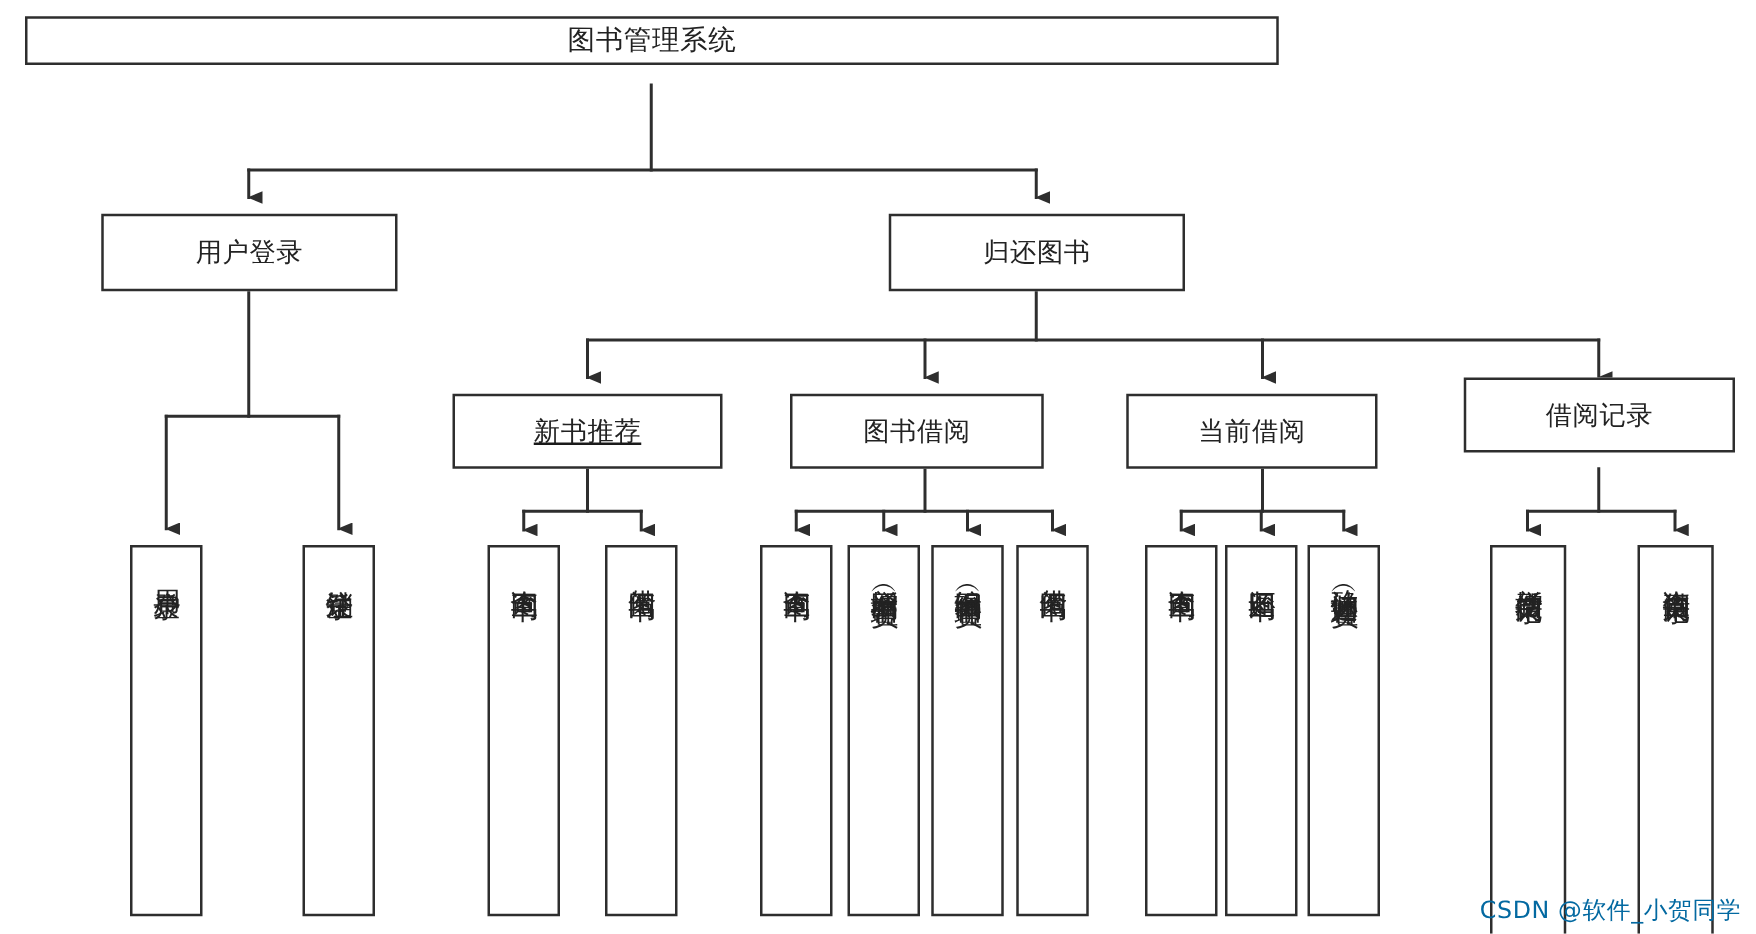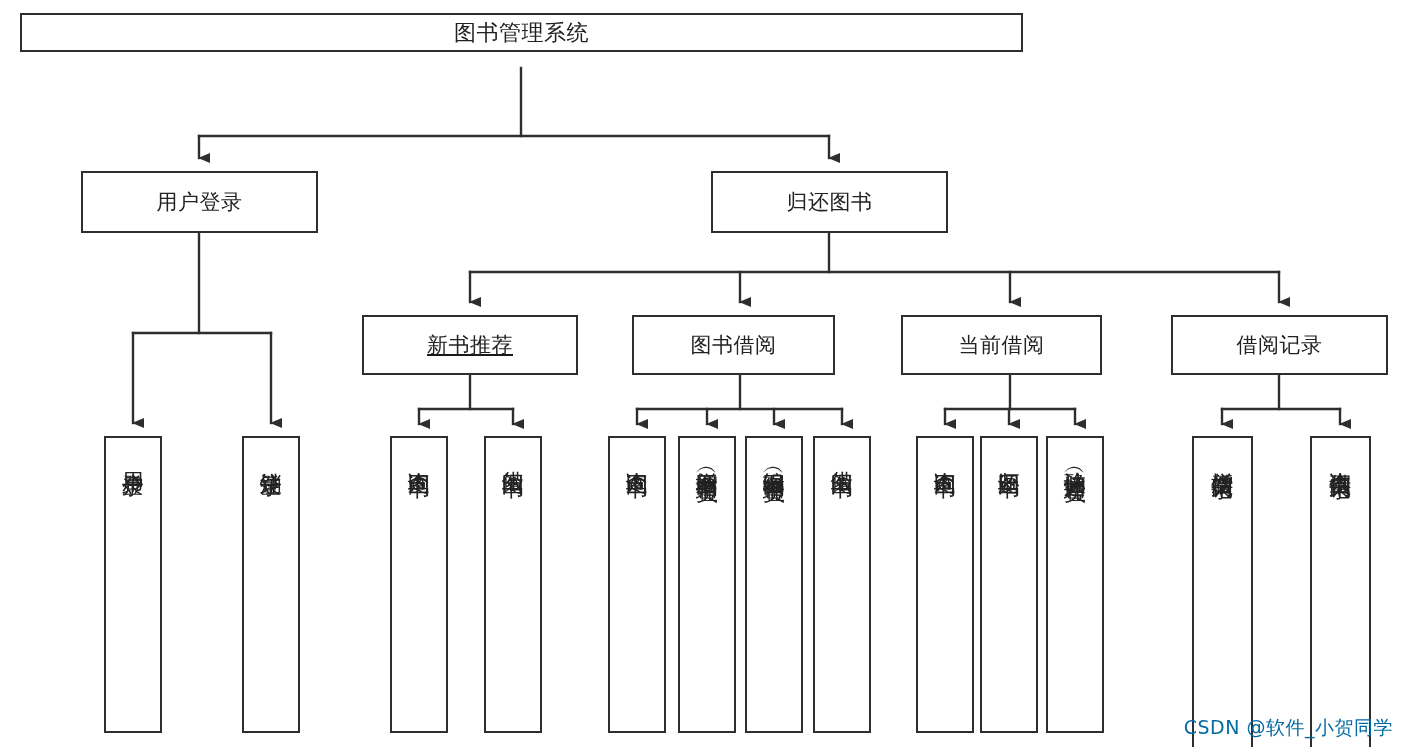--- a/index.html
+++ b/index.html
@@ -145,21 +145,21 @@
   </div>
 
   <div class="node" style="left:632px; top:315px; width:203px; height:60px;">
     <span class="label">图书借阅</span>
   </div>
 
   <div class="node" style="left:901px; top:315px; width:201px; height:60px;">
     <span class="label">当前借阅</span>
   </div>
 
-  <div class="node" style="left:1171px; top:315px; width:217px; height:60px;">
+  <div class="node" style="left:1171px; top:302px; width:217px; height:60px;">
     <span class="label">借阅记录</span>
   </div>
 
   <div class="node vert" style="left:104px; top:436px; width:58px; height:297px;">
     <span class="label">用户登录</span>
   </div>
 
   <div class="node vert" style="left:242px; top:436px; width:58px; height:297px;">
     <span class="label">注销登录</span>
   </div>

